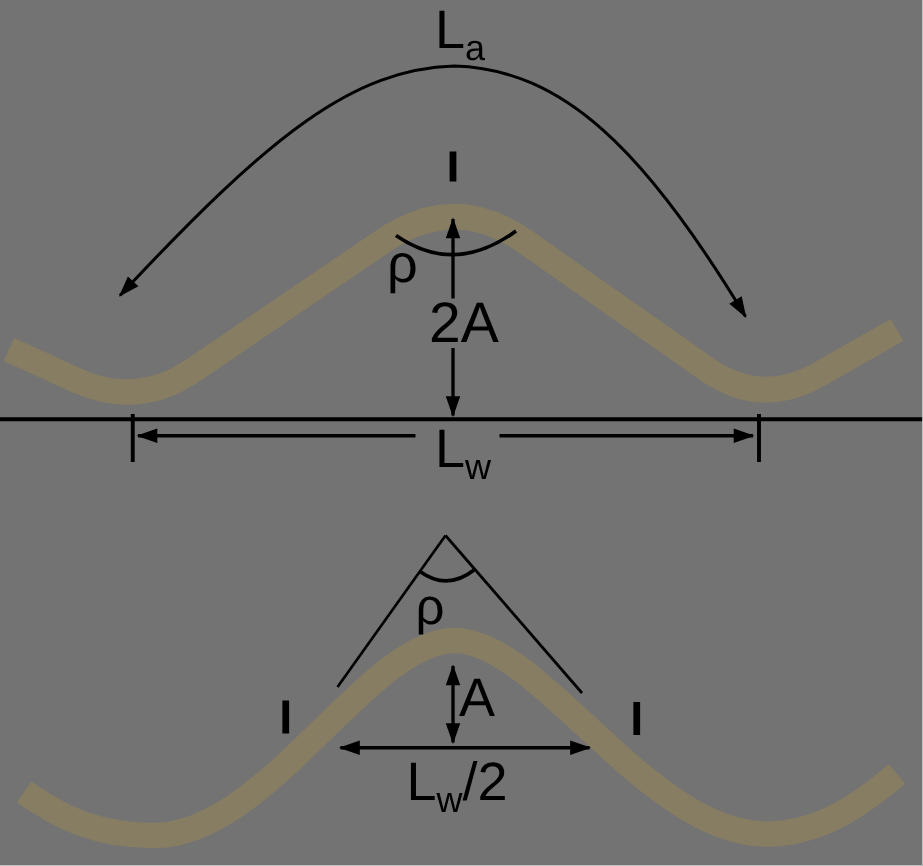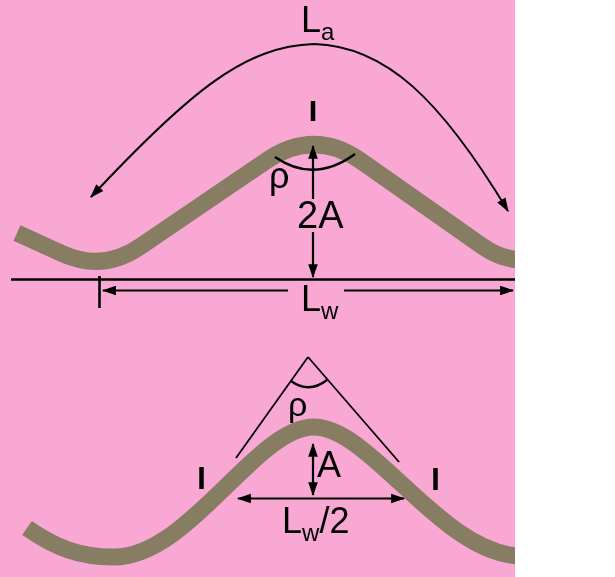--- a/index.html
+++ b/index.html
@@ -2,25 +2,24 @@
 <html><head>
 <meta charset="utf-8">
 <style>
   html, body {
     margin: 0;
     padding: 0;
     background: #ffffff;
   }
   .canvas {
     position: relative;
-    width: 504px;
+    width: 615px;
     height: 577px;
-    background: #f9a8d4;
+    background: #737373;
     overflow: hidden;
-    padding-left: 11px;
   }
   svg { display: block; }
   .wave {
     fill: none;
     stroke-width: 17;
     stroke-linecap: butt;
   }
   .dim {
     stroke: #000000;
     stroke-width: 2.2;

